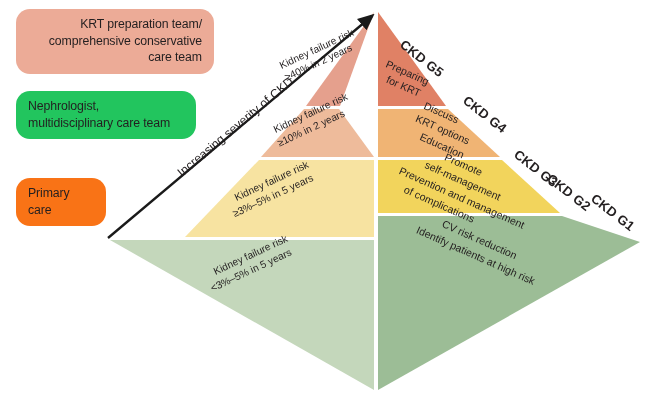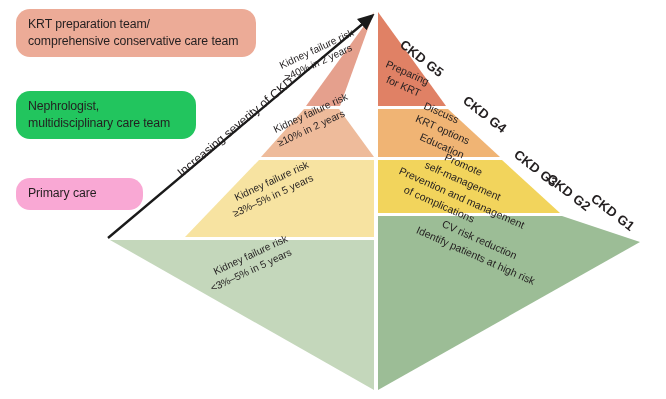--- a/index.html
+++ b/index.html
@@ -16,23 +16,23 @@
     position:absolute;
     border-radius:14px;
     padding:7px 12px 8px 12px;
     font-size:12.3px;
     line-height:16.5px;
     color:#231f20;
     letter-spacing:-0.1px;
     box-sizing:border-box;
     white-space:pre-line;
   }
-  #pill-krt{left:16px;top:9px;width:240px;background:#ecab97;}
+  #pill-krt{left:16px;top:9px;width:198px;background:#ecab97;text-align:right;}
   #pill-neph{left:16px;top:91px;width:180px;background:#22c55e;}
-  #pill-primary{left:16px;top:178px;width:127px;background:#f9a8d4;}
+  #pill-primary{left:16px;top:178px;width:90px;background:#f97316;}
 
   .svg-label{
     font-family:"Liberation Sans", sans-serif;
     fill:#231f20;
   }
   .risk-text{font-size:10.2px;}
   .action-text{font-size:10.6px;}
   .ckd-text{font-size:13.2px;font-weight:bold;letter-spacing:0.2px;}
   .axis-text{font-size:12.4px;}
 </style>

